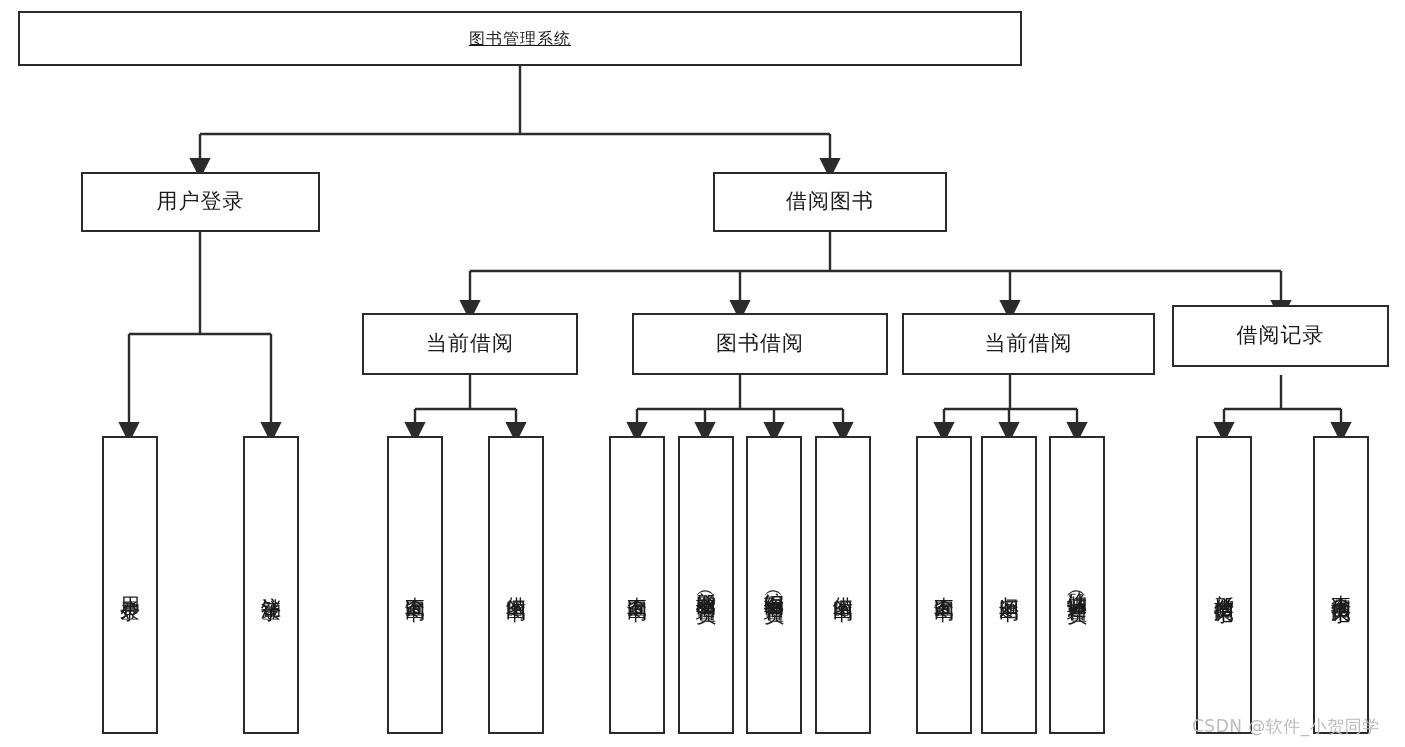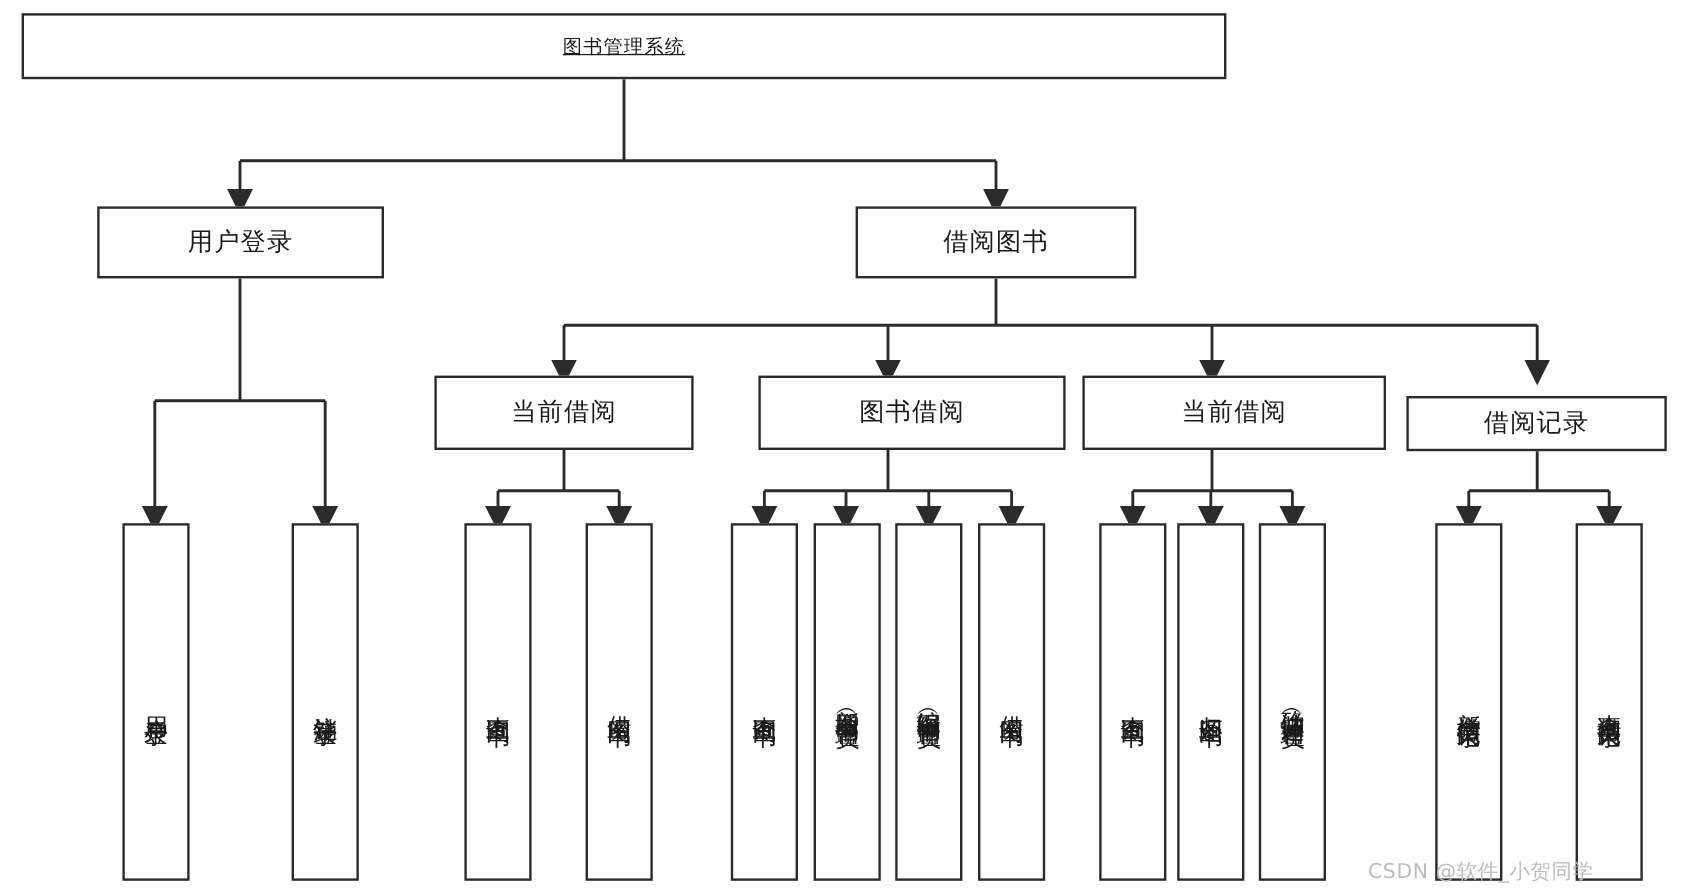--- a/index.html
+++ b/index.html
@@ -136,21 +136,21 @@
 
   <div class="node level3" style="left:362px; top:313px; width:216px; height:62px;">
     <span class="label">当前借阅</span>
   </div>
   <div class="node level3" style="left:632px; top:313px; width:256px; height:62px;">
     <span class="label">图书借阅</span>
   </div>
   <div class="node level3" style="left:902px; top:313px; width:253px; height:62px;">
     <span class="label">当前借阅</span>
   </div>
-  <div class="node level3" style="left:1172px; top:330px; width:217px; height:46px;">
+  <div class="node level3" style="left:1172px; top:305px; width:217px; height:62px;">
     <span class="label">借阅记录</span>
   </div>
 
   <div class="node leaf" style="left:102px; top:436px; width:56px; height:298px;">
     <span class="label">用户登录</span>
   </div>
   <div class="node leaf" style="left:243px; top:436px; width:56px; height:298px;">
     <span class="label">注销登录</span>
   </div>
 
@@ -184,15 +184,15 @@
     <span class="label">确认归还（管理员）</span>
   </div>
 
   <div class="node leaf" style="left:1196px; top:436px; width:56px; height:298px;">
     <span class="label">新增借阅记录</span>
   </div>
   <div class="node leaf" style="left:1313px; top:436px; width:56px; height:298px;">
     <span class="label">查询借阅记录</span>
   </div>
 
-  <div class="watermark" style="left:1140px; top:715px;">CSDN @软件_小贺同学</div>
+  <div class="watermark" style="left:1192px; top:715px;">CSDN @软件_小贺同学</div>
 
 </div>
 
 </body></html>

